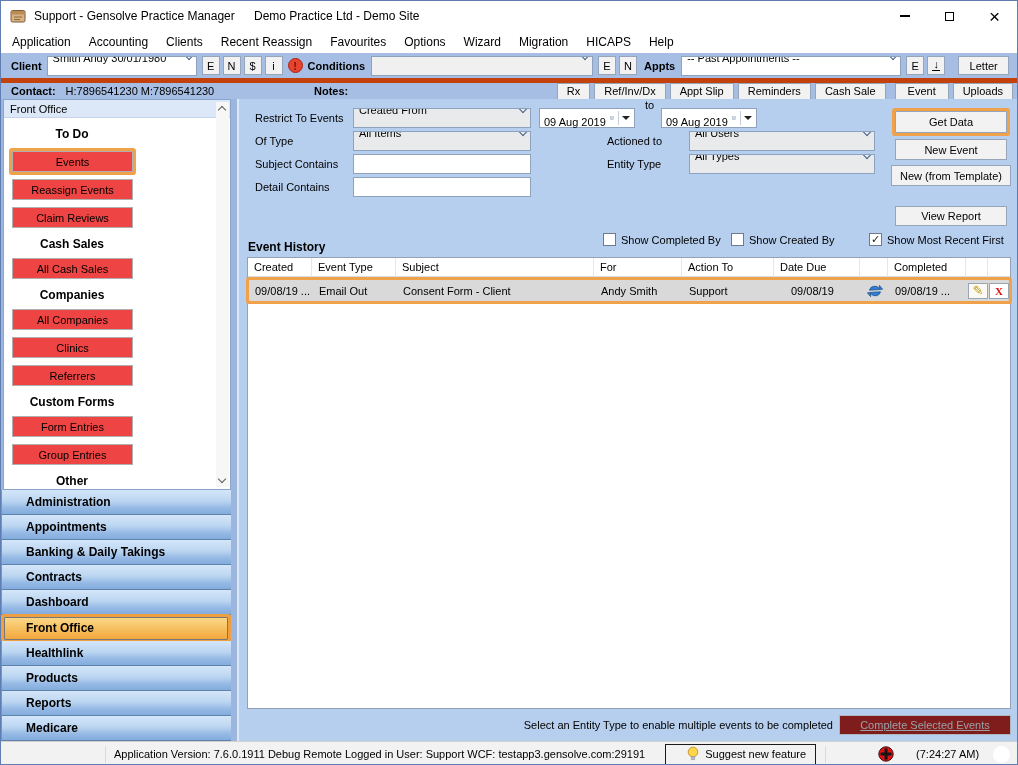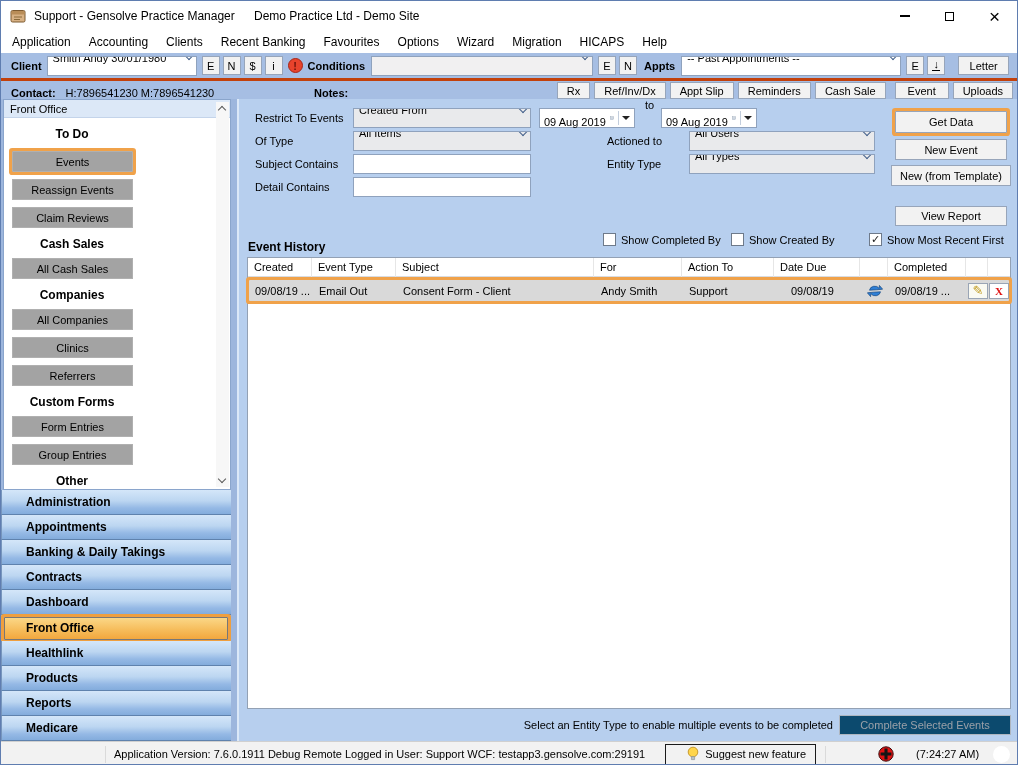--- a/index.html
+++ b/index.html
@@ -18,21 +18,21 @@
   .min-glyph { width:10px; height:1.4px; background:#000; display:block; }
   .max-glyph { width:9px; height:9px; border:1.2px solid #000; display:block; }
   .close-glyph::before { content:"×"; font-size:19px; line-height:1; }
 
   
   .menubar { height:22px; background:#fff; display:flex; align-items:center; padding-left:2px; }
   .menu-item { padding:0 9px; font-size:12px; height:22px; line-height:22px; }
 
   
   .clientbar { height:25px; background:#a6bee3; display:flex; align-items:center; padding:0 4px 0 10px; }
-  .contactbar { height:21px; background:#a6bee3; display:flex; align-items:flex-end; padding:0 4px 0 10px; border-top:3px solid #c2410c; }
+  .contactbar { height:21px; background:#a6bee3; display:flex; align-items:center; padding:0 4px 0 10px; border-top:5px solid #c2410c; }
   .bold { font-weight:bold; }
   .lbl { white-space:nowrap; }
   .combo { height:20px; background:#fff; border:1px solid #8fa2bd; display:flex; align-items:center;
            justify-content:space-between; padding:0 4px 16px 5px; overflow:hidden; white-space:nowrap; }
   .combo.gray { background:#e9eaec; }
   .combo.disabled { background:#f1f0f1; }
   .chev { width:6px; height:6px; border-right:1.6px solid #42608a; border-bottom:1.6px solid #42608a;
           transform:rotate(45deg); margin-top:-3px; flex:0 0 auto; margin-left:6px; }
   .sbtn { height:19px; min-width:18px; background:#f2f2f2; border:1px solid #97a5ba; font-size:11px;
           font-family:"Liberation Sans",sans-serif; display:inline-flex; align-items:center; justify-content:center; padding:0 3px; }
@@ -45,21 +45,21 @@
   .dl-glyph::before { content:"↓"; font-size:11px; font-weight:bold; }
 
   
   .content { height:642px; background:#9db6dd; display:flex; }
   .sidebar { width:230px; flex:0 0 auto; display:flex; flex-direction:column; padding-left:2px; }
   .side-group { height:392px; background:#fff; border:1px solid #8aa5cc; position:relative; }
   .side-header { height:18px; background:#dce8f7; border-bottom:1px solid #c4d4ea; display:flex;
                  align-items:center; padding-left:6px; font-size:11px; }
   .side-list { position:absolute; top:18px; left:0; right:15px; bottom:0; overflow:hidden; }
   .side-sec-title { font-weight:bold; font-size:12px; text-align:center; width:136px; margin-top:9px; }
-  .side-btn { display:block; width:121px; height:21px; margin:7px 0 0 8px; background:#a3a3a3;
+  .side-btn { display:block; width:121px; height:21px; margin:7px 0 0 8px; background:#ef4444;
               border:1px solid #b0b0b0; font-size:11px; font-family:"Liberation Sans",sans-serif; }
   .side-btn.hl { box-shadow:0 0 0 3px #f0a24a; border-radius:1px; margin-top:10px; margin-bottom:3px; }
   .side-scroll { position:absolute; top:2px; right:1px; bottom:2px; width:13px; background:#f7f7f7; }
   .scroll-chev { position:absolute; left:3px; width:6px; height:6px; border-right:1.4px solid #5a5a5a; border-bottom:1.4px solid #5a5a5a; }
   .scroll-chev.up { top:5px; transform:rotate(-135deg); }
   .scroll-chev.down { bottom:5px; transform:rotate(45deg); }
 
   .accordion { flex:1; display:flex; flex-direction:column; margin-left:-2px; }
   .acc-item { height:25px; line-height:24px; padding-left:24px; font-size:12px; font-weight:bold;
               background:linear-gradient(180deg,#d4e6f9 0%,#bcd6f1 45%,#95b9e5 75%,#83acdc 100%);
@@ -97,22 +97,22 @@
           margin:3px 1px 0 1px; position:relative; border-radius:1px; }
   .td { font-size:11px; padding-left:6px; white-space:nowrap; overflow:hidden; }
   .icon-cell { display:flex; align-items:center; justify-content:center; padding:0; }
   .mini-btn { width:20px; height:16px; background:#fafaf2; border:1px solid #9aa5b5; display:inline-flex;
               align-items:center; justify-content:center; }
   .pencil::before { content:"✎"; color:#bf9a1e; font-size:13px; line-height:1; }
   .delx { background:#fff; }
   .delx::before { content:"X"; color:#e01212; font-weight:bold; font-size:11px; font-family:"Liberation Serif",serif; }
 
   .foot-msg { font-size:11px; white-space:nowrap; }
-  .dis-btn { background:#0c4a6e; border:1px solid #aeb6c0; color:#9aa0a8; font-size:11px;
-             display:flex; align-items:center; justify-content:center; }
+  .dis-btn { background:#7f1d1d; border:1px solid #aeb6c0; color:#9aa0a8; font-size:11px;
+             display:flex; align-items:center; justify-content:center;text-decoration:underline; }
 
   
   .statusbar { height:25px; background:#f2f2f2; border-top:1px solid #d0d0d0; display:flex; align-items:center; position:relative; }
   .sb-seg { height:100%; display:flex; align-items:center; }
   .sb-div { width:1px; height:17px; background:#dadada; }
   .suggest-box { height:21px; border:1px solid #1a1a1a; background:#f2f2f2; display:flex; align-items:center;
                  gap:5px; padding:0 9px 0 20px; margin-left:20px; }
   .sb-circle { position:absolute; right:7px; top:4px; width:17px; height:17px; border-radius:50%; background:#fff; }
 </style>
 </head>
@@ -140,21 +140,21 @@
       <div class="wc">
           <span class="close-glyph"></span>
         </div>
     </div>
   </div>
 
   <div class="menubar">
     <span class="menu-item">Application</span>
     <span class="menu-item">Accounting</span>
     <span class="menu-item">Clients</span>
-    <span class="menu-item">Recent Banking</span>
+    <span class="menu-item">Recent Reassign</span>
     <span class="menu-item">Favourites</span>
     <span class="menu-item">Options</span>
     <span class="menu-item">Wizard</span>
     <span class="menu-item">Migration</span>
     <span class="menu-item">HICAPS</span>
     <span class="menu-item">Help</span>
   </div>
 
   <div class="clientbar">
     <span class="lbl bold">Client</span>

